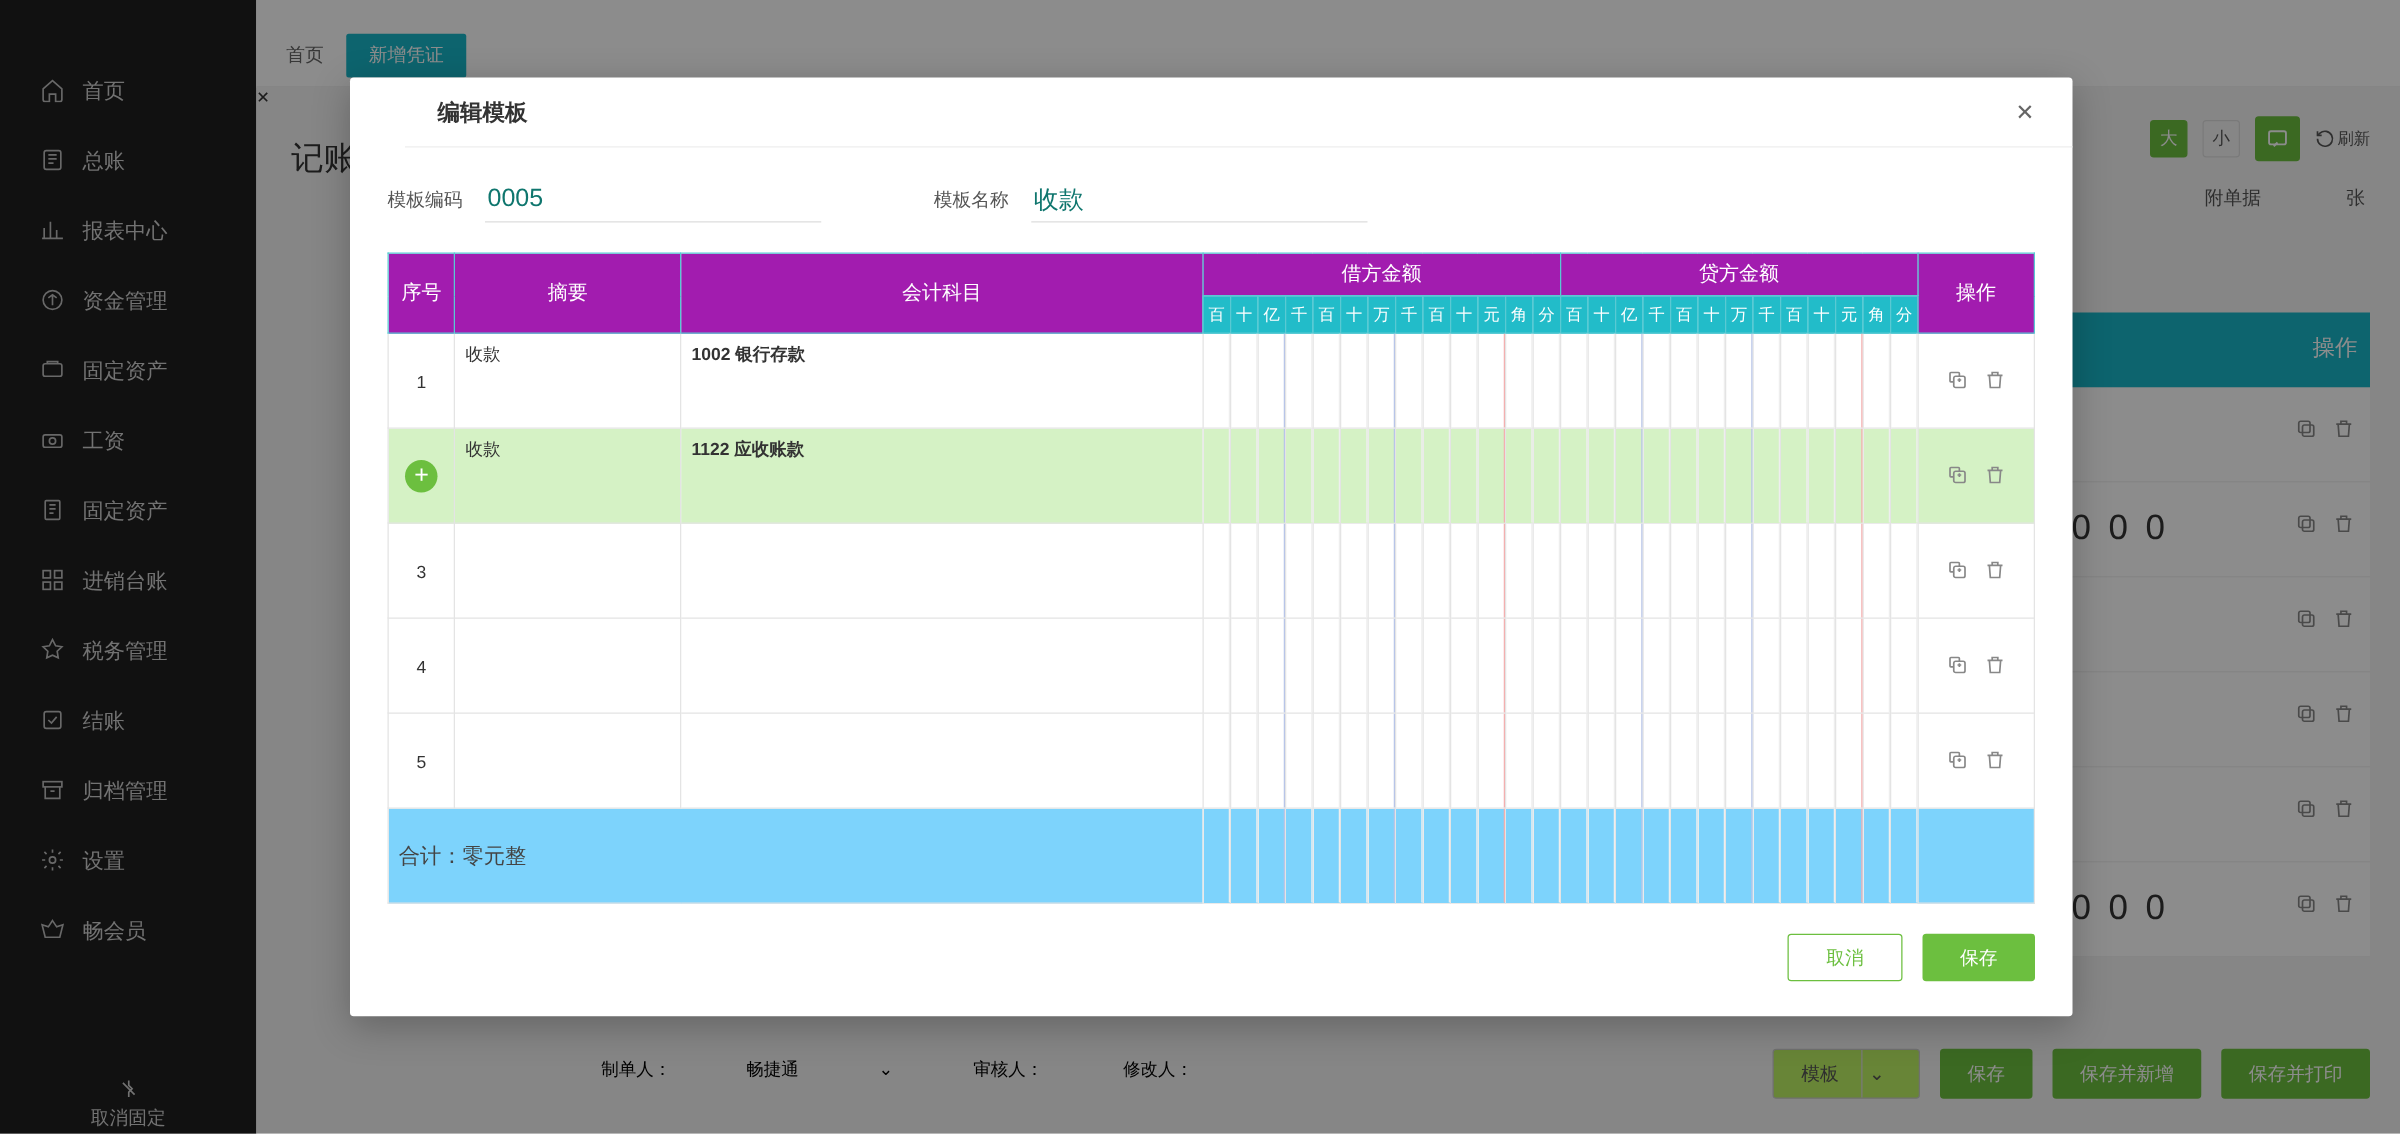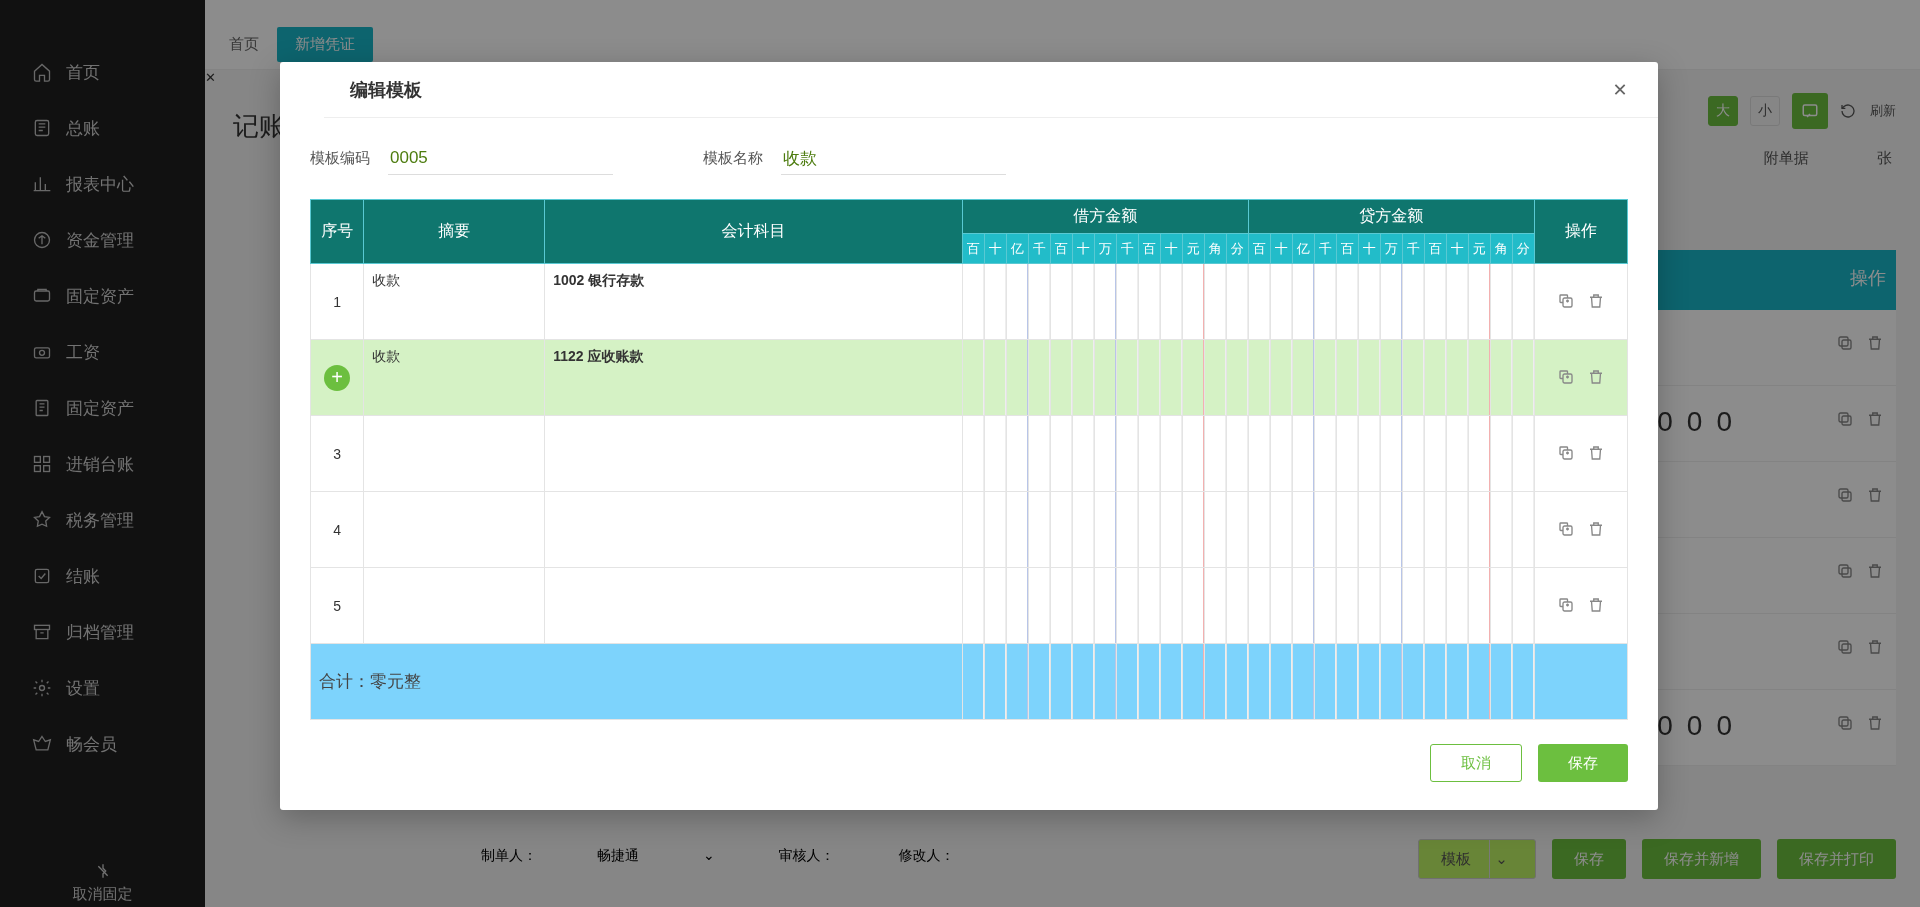--- a/index.html
+++ b/index.html
@@ -16,21 +16,21 @@
   .main .sub-header { height:20px; background:#fff;}
   .main .breadcrumb-bar { height:50px; background:#fff; display:flex; align-items:center; padding:0 24px; gap:18px; border-bottom:1px solid #eee;}
   .main .breadcrumb-bar .crumb { color:#666; font-size:15px;}
   .main .breadcrumb-bar .add-tab { background:#18b6c8; color:#fff; padding:8px 18px; border-radius:2px; font-size:15px;}
   .main .body { padding:16px 24px; position:relative;}
   .main .page-title { font-size:26px; color:#333; margin: 8px 0 20px 4px;}
   .main .toolbar-right { position:absolute; right:24px; top:8px; display:flex; align-items:center; gap:12px;}
   .main .toolbar-right .size-btn { width:30px; height:30px; border:1px solid #ddd; border-radius:3px; display:flex; align-items:center; justify-content:center; font-size:14px; color:#555;}
   .main .toolbar-right .size-btn.active { background:#6cbf3f; color:#fff; border-color:#6cbf3f;}
   .main .toolbar-right .square { width:36px; height:36px; border-radius:3px; background:#6cbf3f; display:flex; align-items:center; justify-content:center; color:#fff;}
-  .main .toolbar-right .refresh { display:flex; align-items:center; gap:14px; color:#555; cursor:pointer;}
+  .main .toolbar-right .refresh { display:flex; align-items:center; gap:2px; color:#555; cursor:pointer;}
   .main .attach-line { position:absolute; right:28px; top:64px; color:#555; font-size:15px;}
   .main .attach-line .unit { margin-left:64px;}
   
   .voucher-bg { position:absolute; left:260px; right:24px; top:250px; bottom:120px;}
   .voucher-bg .hdr { height:60px; background:#18b6c8;}
   .voucher-bg .row { height:76px; border-bottom:1px solid #eee; background:#fff; position:relative;}
   .voucher-bg .row .icons {position:absolute; right:12px; top:24px; display:flex; gap:12px; color:#888;}
   .voucher-bg .row .amount { position:absolute; right:150px; top:20px; font-size:28px; letter-spacing:14px; color:#333; font-weight:500;}
   .voucher-bg .ops-hdr { position:absolute; right:10px; top:-45px; color:#fff; font-size:18px;}
   .footer-line { position:absolute; left:276px; bottom:42px; color:#000000; font-size:14px;}
@@ -44,24 +44,24 @@
   .mask { position:absolute; inset:0; background:rgba(0,0,0,.45);}
   
   .modal { position:absolute; left:280px; top:62px; width:1378px; background:#fff; border-radius:3px; box-shadow: 0 8px 30px rgba(0,0,0,.25); }
   .modal-header { height:56px; display:flex; align-items:center; justify-content:space-between; padding:0 26px; border-bottom:1px solid #eee;margin-left:44px;}
   .modal-header h3 { font-size:18px; font-weight:600; color:#333;}
   .modal-header .x { width:24px; height:24px; display:flex; align-items:center; justify-content:center; cursor:pointer; color:#666; font-size:18px;}
   .modal-body { padding: 24px 30px 4px 30px;}
   .field-row{ display:flex; gap:90px; margin-bottom:24px; align-items:center;}
   .field { display:flex; align-items:center; gap:18px;}
   .field label{ color:#555; font-size:15px;}
-  .field .input { min-width:220px; border:none; border-bottom:1px solid #ddd; padding:6px 2px; font-size:17px; color:#4d7c0f; outline:none;}
+  .field .input { min-width:220px; border:none; border-bottom:1px solid #ddd; padding:6px 2px; font-size:20px; color:#0f766e; outline:none;}
   
   .tpl-table { width:100%; border:1px solid #d9efef; border-collapse:collapse;}
-  .tpl-head th { background:#0f766e; color:#fff; font-weight:500; font-size:16px; border:1px solid #59c9d3; padding:0; text-align:center;}
+  .tpl-head th { background:#a21caf; color:#fff; font-weight:500; font-size:16px; border:1px solid #59c9d3; padding:0; text-align:center;}
   .tpl-head .h1 { height:34px;}
   .tpl-head .h2 th { height:30px; font-size:13px; padding:0; min-width:22px; background:#22bcc9;}
   .tpl-table td { border:1px solid #e4e4e4; height:76px; vertical-align:top; padding:8px 8px; font-size:14px; color:#333;}
   .tpl-table td.center { text-align:center; vertical-align:middle;}
   .tpl-table tr.sel td { background:#d5f2c5;}
   .tpl-table td.seq { width:54px;}
   .tpl-table td.summary { width:190px;}
   .tpl-table td.subject { width:440px; font-weight:600;}
   .tpl-table td.digit { width:22px; padding:0; position:relative;}
   .tpl-table td.digit::after{ content:""; position:absolute; right:0; top:0; bottom:0; border-right:1px solid #eee;}

